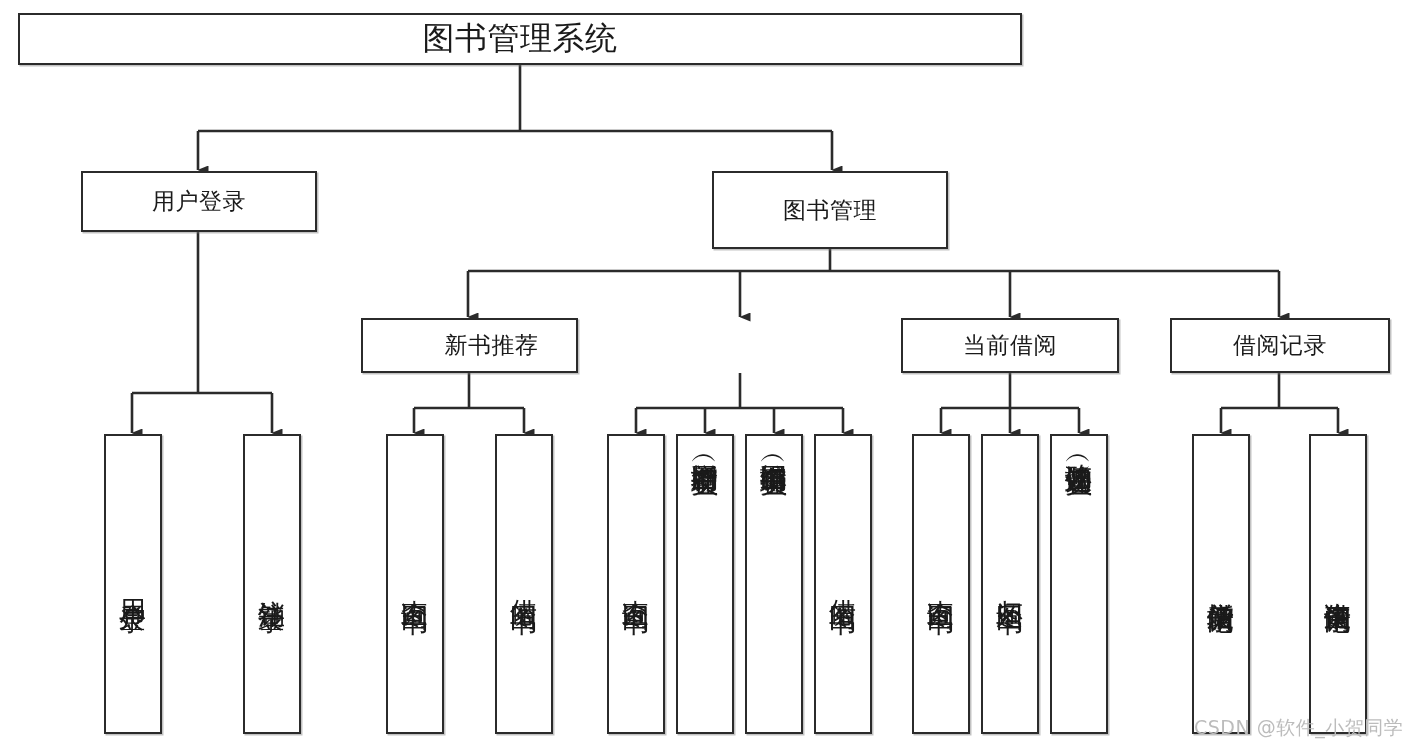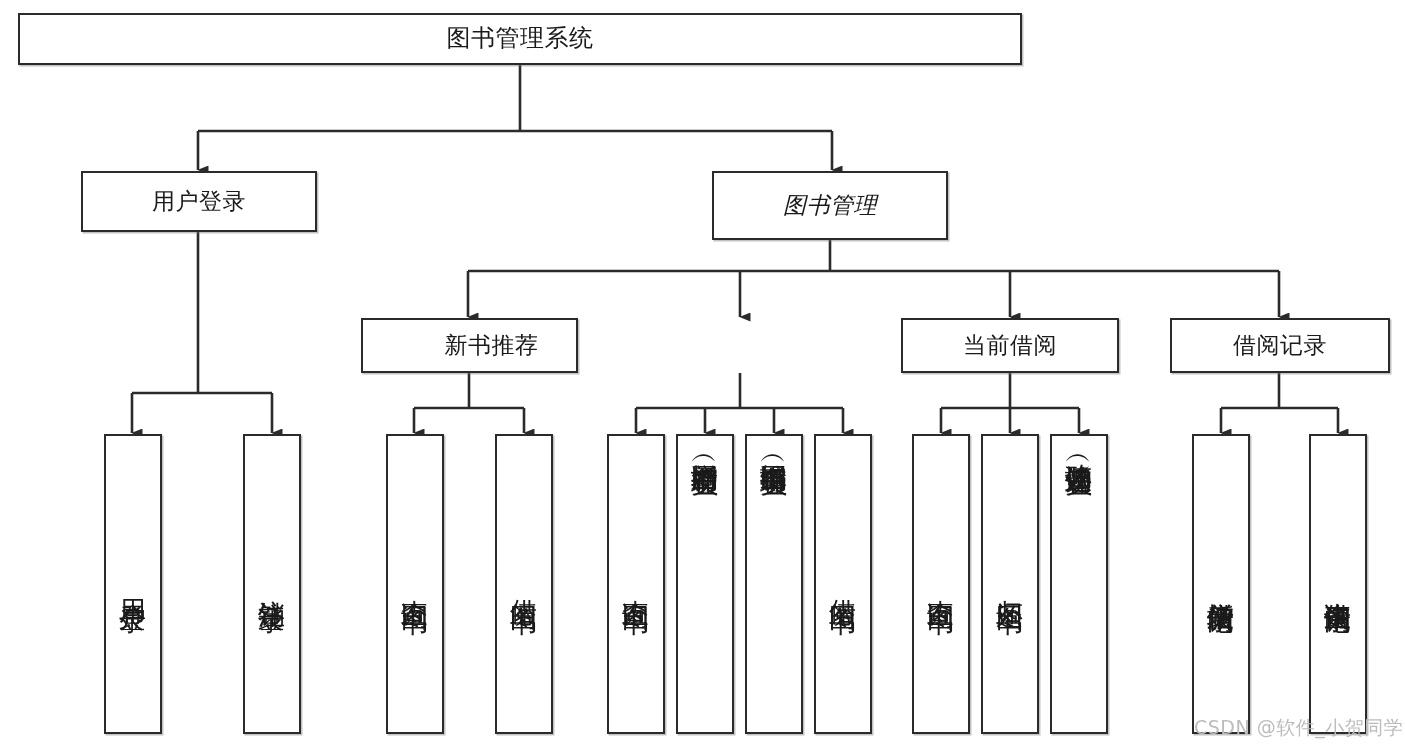--- a/index.html
+++ b/index.html
@@ -44,21 +44,21 @@
     text-align: center;
     line-height: 1.06;
     white-space: pre;
   }
   
   .node.h .label {
     font-size: 23px;
     letter-spacing: 0.5px;
   }
   .node.title .label {
-    font-size: 24px;
+    font-size: 32px;
   }
   
   .node.v {
     align-items: center;
     justify-content: center;
     padding: 6px 0;
   }
   .node.v .label {
     writing-mode: vertical-rl;
     text-orientation: upright;
@@ -136,21 +136,21 @@
     </g>
   </svg>
 
   <div class="node h title" style="left:18px; top:13px; width:1004px; height:52px;">
     <span class="label">图书管理系统</span>
   </div>
 
   <div class="node h" style="left:81px; top:171px; width:236px; height:61px;">
     <span class="label">用户登录</span>
   </div>
-  <div class="node h" style="left:712px; top:171px; width:236px; height:69px;font-style:italic;">
+  <div class="node h" style="left:712px; top:171px; width:236px; height:78px;">
     <span class="label">图书管理</span>
   </div>
 
   <div class="node h" style="left:361px; top:318px; width:217px; height:55px;padding-left:44px;">
     <span class="label">新书推荐</span>
   </div>
   <div class="node h" style="left:1170px; top:318px; width:220px; height:55px;">
     <span class="label">借阅记录</span>
   </div>
   <div class="node h" style="left:901px; top:318px; width:218px; height:55px;">

